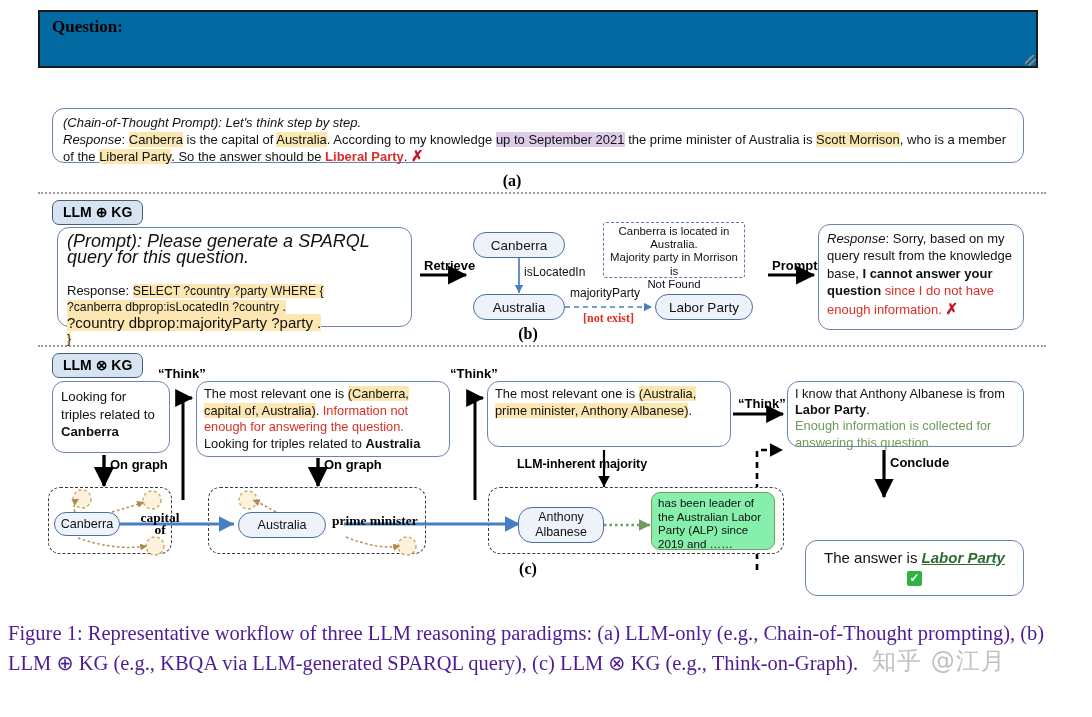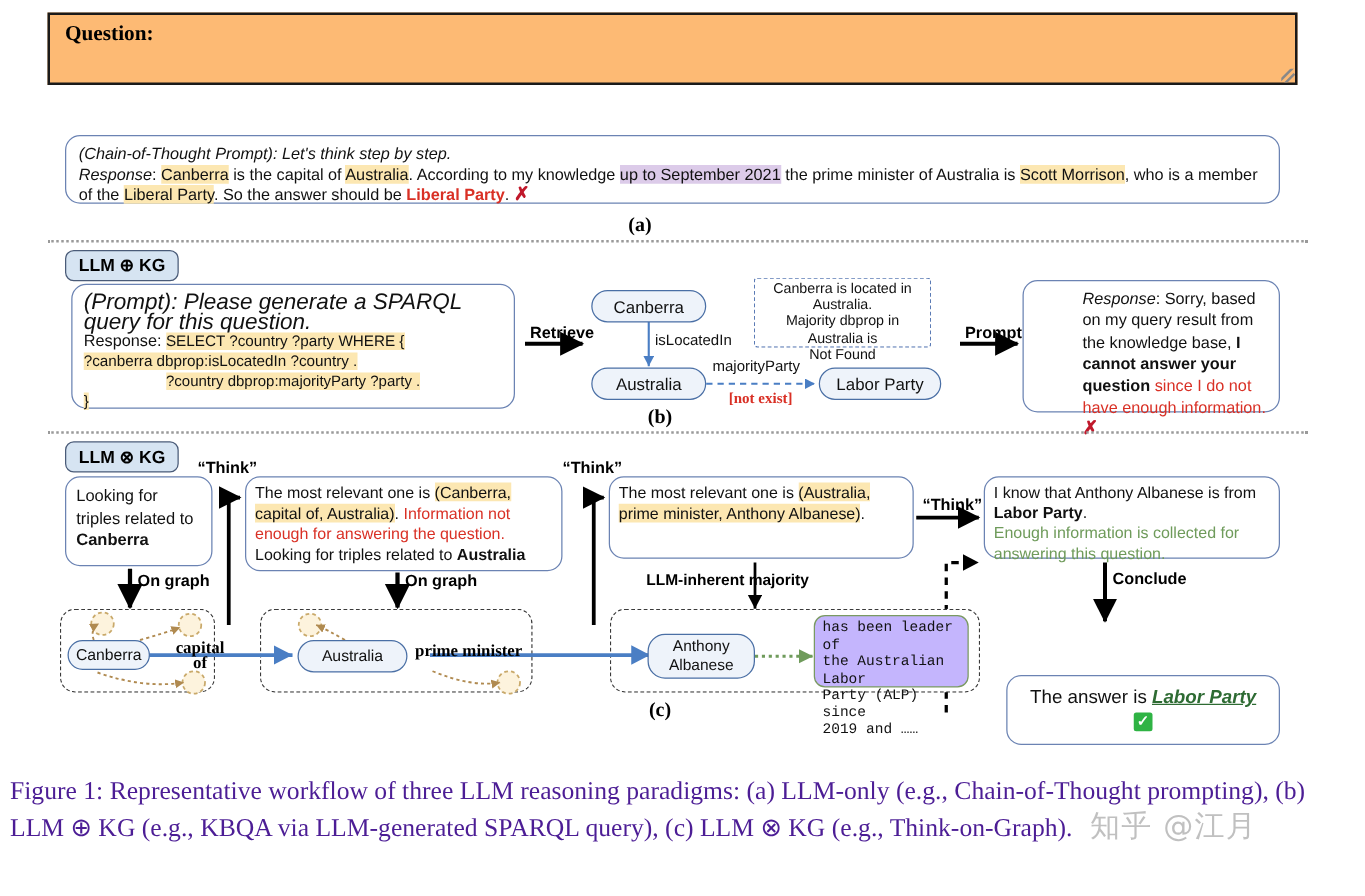--- a/index.html
+++ b/index.html
@@ -20,21 +20,21 @@
     width: 1092px;
     height: 717px;
   }
   
   .abs { position: absolute; box-sizing: border-box; }
 
   
   .question-box {
     left: 38px; top: 10px; width: 1000px; height: 58px;
     border: 2px solid #1a1a1a;
-    background: #fdba74;
+    background: #0369a1;
     font-family: "Liberation Serif", serif;
     padding: 5px 10px 0 12px;
   }
   .question-title {
     font-family: "Liberation Serif", serif;
     font-weight: bold;
     font-size: 17px;
     color: #000;
     line-height: 20px;
   }
@@ -235,25 +235,25 @@
   <div class="subcap" style="left:472px; top:172px; width:80px;">(a)</div>
 
   <div class="divider" style="top:192px;"></div>
 
   <div class="abs tag-pill" style="left:52px; top:200px;">LLM ⊕ KG</div>
 
   <div class="abs panel" style="left:57px; top:227px; width:355px; height:100px; padding:5px 9px;">
     <div class="panel-text ital" style="font-size:18px; line-height:16px;">
       <span>(Prompt)</span><span>: Please generate a SPARQL query for this question.</span>
     </div>
-    <div class="panel-text" style="font-size:13px; line-height:16px;">
+    <div class="panel-text" style="font-size:13px; line-height:16px;margin-top:18px;">
       <span>Response: </span><span class="hl-yellow" style="font-size:12.2px;">SELECT ?country ?party WHERE {</span>
     </div>
     <div class="panel-text" style="font-size:12.2px; line-height:16px;"><span class="hl-yellow">?canberra dbprop:isLocatedIn ?country .</span></div>
-    <div class="panel-text" style="font-size:12px; line-height:16px;text-align:center;"><span class="hl-yellow">?country dbprop:majorityParty ?party .</span></div>
+    <div class="panel-text" style="font-size:15px; line-height:16px;"><span class="hl-yellow">?country dbprop:majorityParty ?party .</span></div>
     <div class="panel-text" style="font-size:12.2px; line-height:16px;"><span class="hl-yellow">}</span></div>
   </div>
 
   <svg width="1092" height="717" style="pointer-events:none;">
     <defs>
       <marker id="blkArrow" markerWidth="7" markerHeight="7" refX="5.6" refY="3" orient="auto">
         <path d="M0,0 L6,3 L0,6 z" fill="#000"></path>
       </marker>
       <marker id="blkArrowS" markerWidth="6" markerHeight="6" refX="5" refY="2.6" orient="auto">
         <path d="M0,0 L5,2.6 L0,5.2 z" fill="#000"></path>
@@ -285,26 +285,26 @@
   <div class="abs kgnode" style="left:473px; top:294px; width:92px; height:26px;">Australia</div>
   <div class="abs kgnode" style="left:655px; top:294px; width:98px; height:26px;">Labor Party</div>
 
   <div class="lbl" style="left:524px; top:265px; font-size:12px;">isLocatedIn</div>
   <div class="lbl" style="left:570px; top:286px; font-size:12px;">majorityParty</div>
   <div class="lbl" style="left:583px; top:311px; font-size:12px; color:#d93025; font-weight:bold; font-family:'Liberation Serif',serif;">[not exist]</div>
 
   <div class="abs dashbox" style="left:603px; top:222px; width:142px; height:56px; padding:2px 4px;">
     <div style="font-size:11.4px; line-height:13.2px; text-align:center; color:#111;">Canberra is located in</div>
     <div style="font-size:11.4px; line-height:13.2px; text-align:center; color:#111;">Australia.</div>
-    <div style="font-size:11.4px; line-height:13.2px; text-align:center; color:#111;">Majority dbprop in Australia is</div>
+    <div style="font-size:11.4px; line-height:13.2px; text-align:center; color:#111;">Majority party in Morrison is</div>
     <div style="font-size:11.4px; line-height:13.2px; text-align:center; color:#111;">Not Found</div>
   </div>
 
   <div class="abs panel" style="left:818px; top:224px; width:206px; height:106px; padding:5px 8px;">
-    <div class="panel-text" style="font-size:13px; line-height:17.4px;margin-left:39px;">
+    <div class="panel-text" style="font-size:13px; line-height:17.4px;">
       <span class="ital">Response</span><span>: Sorry, based on my query result from the knowledge base, </span><span class="bold">I cannot answer your question</span><span class="red"> since </span><span class="red">I do not have enough information.</span> <span class="xmark">✗</span>
     </div>
   </div>
 
   <div class="subcap" style="left:488px; top:325px; width:80px;">(b)</div>
 
   <div class="divider" style="top:345px;"></div>
 
   <div class="abs tag-pill" style="left:52px; top:353px;">LLM ⊗ KG</div>
 
@@ -390,21 +390,21 @@
   <div class="abs kgnode" style="left:518px; top:507px; width:86px; height:36px; font-size:12.4px; flex-direction:column;">
     <span>Anthony</span>
     <span>Albanese</span>
   </div>
 
   <div class="lbl-serif-b" style="left:135px; top:512px; text-align:center; width:50px; line-height:12px;">
     <span>capital</span><br><span>of</span>
   </div>
   <div class="lbl-serif-b" style="left:332px; top:513px;">prime minister</div>
 
-  <div class="abs" style="left:651px; top:492px; width:124px; height:58px; background:#c4b5fd; border:1.4px solid #7a9a62; border-radius:9px; padding:3px 6px;font-family:Liberation Mono, monospace;">
+  <div class="abs" style="left:651px; top:492px; width:124px; height:58px; background:#86efac; border:1.4px solid #7a9a62; border-radius:9px; padding:3px 6px;">
     <div style="font-size:11.6px; line-height:13.5px; color:#111;">has been leader of</div>
     <div style="font-size:11.6px; line-height:13.5px; color:#111;">the Australian Labor</div>
     <div style="font-size:11.6px; line-height:13.5px; color:#111;">Party (ALP) since</div>
     <div style="font-size:11.6px; line-height:13.5px; color:#111;">2019 and ……</div>
   </div>
 
   <div class="abs panel" style="left:805px; top:498px; width:219px; height:56px; padding:7px 8px; text-align:center;margin-top:42px;">
     <div style="font-size:15px; line-height:19px; color:#111;">
       <span>The answer is </span><span class="bold ital" style="text-decoration:underline; color:#2e6b33;">Labor Party</span>
     </div>

